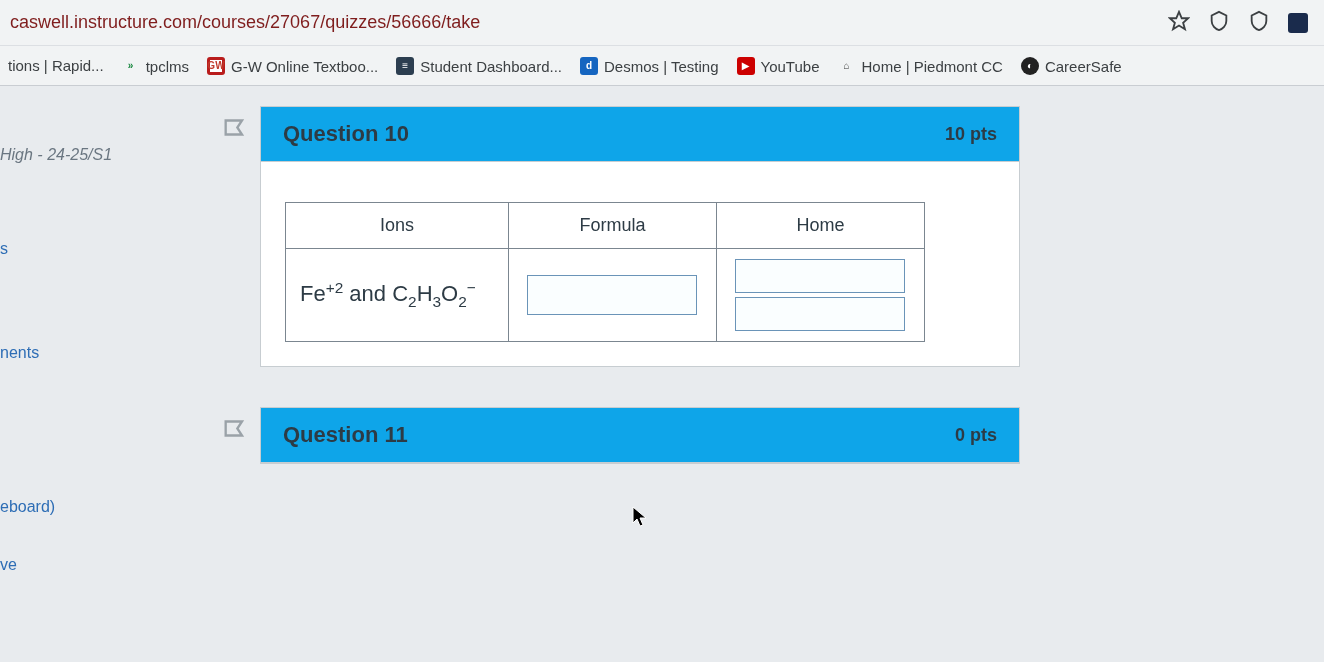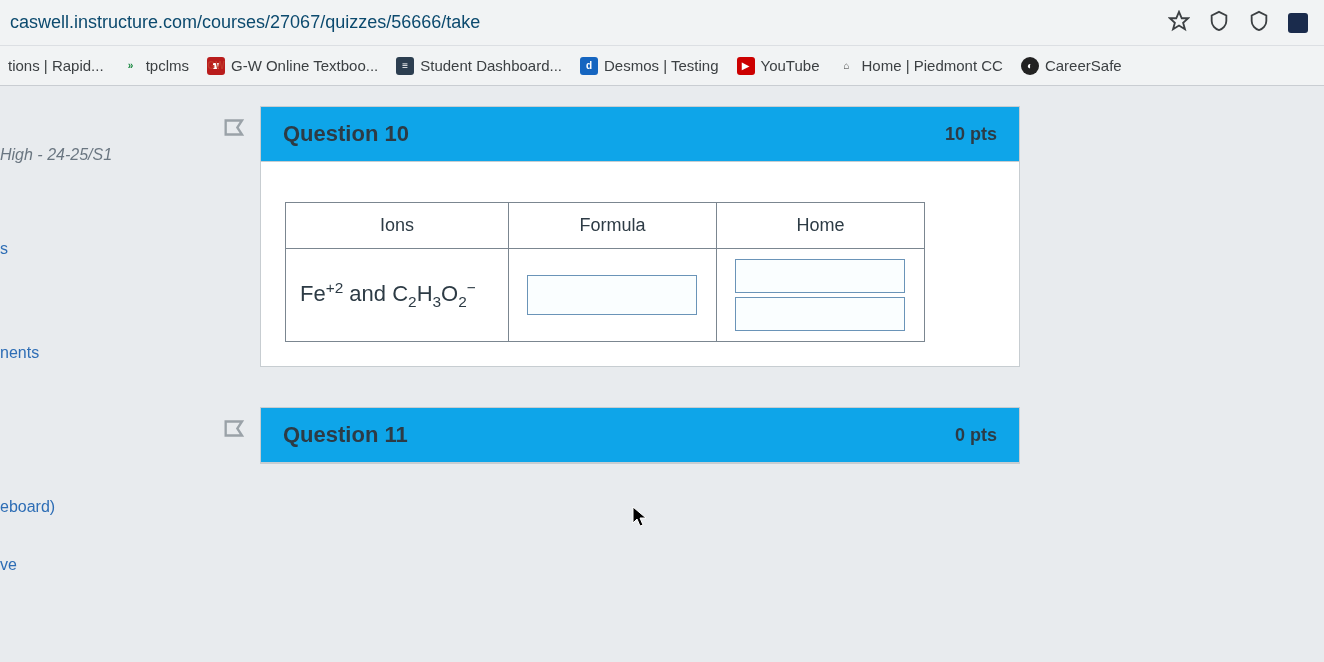--- a/index.html
+++ b/index.html
@@ -15,21 +15,21 @@
     height: 46px;
     background: #f1f3f4;
     display: flex;
     align-items: center;
     padding: 0 10px;
     border-bottom: 1px solid #dcdfe3;
   }
   .addr-text {
     flex: 1;
     font-size: 18px;
-    color: #0c4a6e;
+    color: #7f1d1d;
     padding-left: 0;
   }
   .addr-right {
     display: flex;
     align-items: center;
     gap: 18px;
     padding-right: 6px;
   }
   .bm-bar {
     height: 40px;
@@ -37,21 +37,21 @@
     display: flex;
     align-items: center;
     gap: 18px;
     padding: 0 8px;
     font-size: 15px;
     color: #3c4043;
     border-bottom: 1px solid #c9cdd2;
   }
   .bm-item {
     display: flex;
-    align-items: center;
+    align-items: flex-end;
     gap: 6px;
     white-space: nowrap;
   }
   .bm-item .favicon {
     width: 18px; height: 18px;
     display: inline-flex;
     align-items: center; justify-content: center;
     font-size: 10px;
     border-radius: 3px;
   }
@@ -170,21 +170,21 @@
 
 <div class="bm-bar">
   <div class="bm-item">
     <span>tions | Rapid...</span>
   </div>
   <div class="bm-item">
     <span class="favicon" style="color:#14843b;font-weight:bold;">»</span>
     <span>tpclms</span>
   </div>
   <div class="bm-item">
-    <span class="favicon" style="border:6px solid #b91c1c;color:#c0392b;font-weight:bold;background:#fff;">GW</span>
+    <span class="favicon" style="border:3px solid #b91c1c;color:#c0392b;font-weight:bold;background:#fff;">GW</span>
     <span>G-W Online Textboo...</span>
   </div>
   <div class="bm-item">
     <span class="favicon" style="background:#2c3e50;color:#fff;">≡</span>
     <span>Student Dashboard...</span>
   </div>
   <div class="bm-item">
     <span class="favicon" style="background:#1565c0;color:#fff;font-weight:bold;">d</span>
     <span>Desmos | Testing</span>
   </div>

